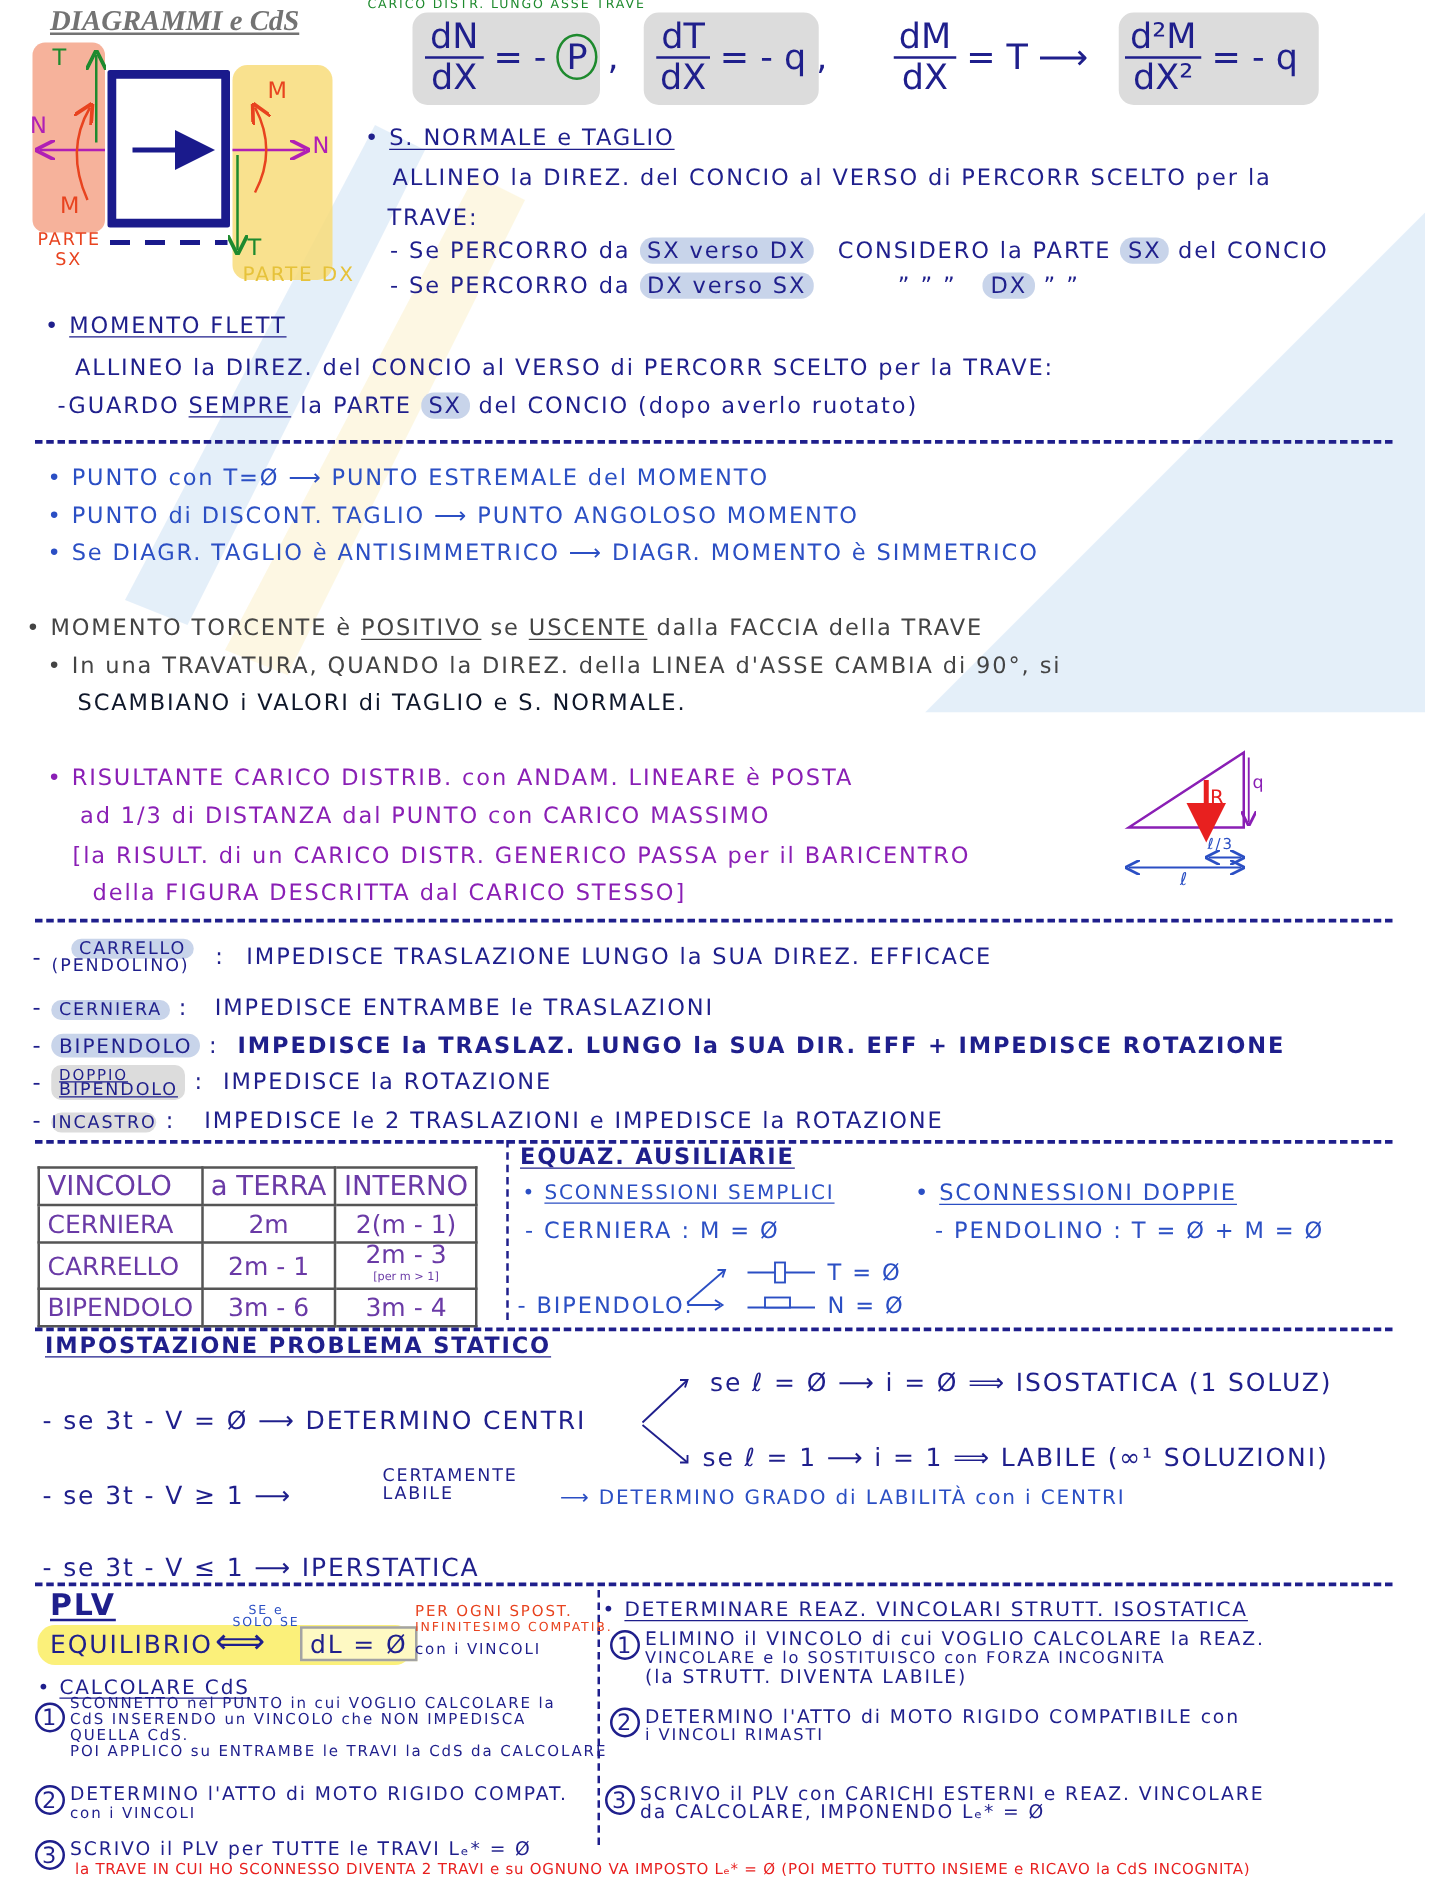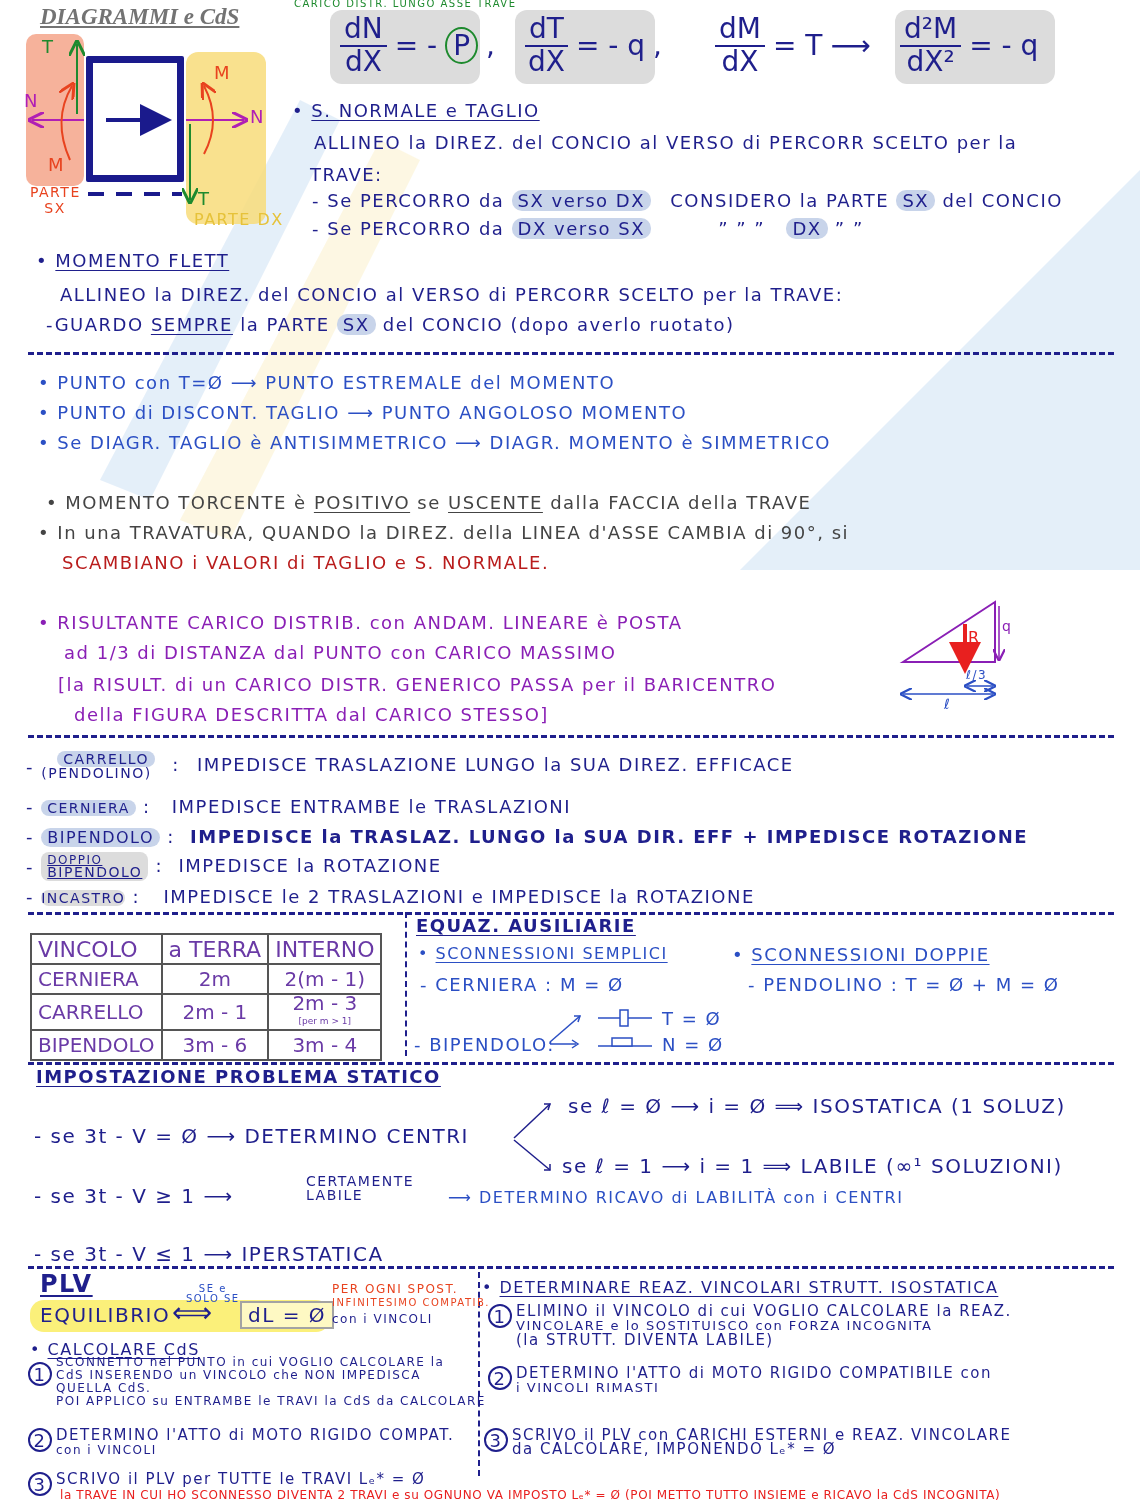--- a/index.html
+++ b/index.html
@@ -154,29 +154,29 @@
   <span class="hl-blue">SX</span>
   <span>del CONCIO (dopo averlo ruotato)</span>
 </div>
 
 <div class="dash-h" style="left:28px;top:352px;width:1086px;"></div>
 
 <div class="abs hand blue f18" style="left:38px;top:372px;">• <span>PUNTO con T=Ø ⟶ PUNTO ESTREMALE del MOMENTO</span></div>
 <div class="abs hand blue f18" style="left:38px;top:402px;">• <span>PUNTO di DISCONT. TAGLIO ⟶ PUNTO ANGOLOSO MOMENTO</span></div>
 <div class="abs hand blue f18" style="left:38px;top:432px;">• <span>Se DIAGR. TAGLIO è ANTISIMMETRICO ⟶ DIAGR. MOMENTO è SIMMETRICO</span></div>
 
-<div class="abs hand f18" style="left:46px;top:492px;color:#444;">•
+<div class="abs hand f18" style="left:21px;top:492px;color:#444;">•
   <span>MOMENTO TORCENTE è</span>
   <span class="ul">POSITIVO</span>
   <span>se</span>
   <span class="ul">USCENTE</span>
   <span>dalla FACCIA della TRAVE</span>
 </div>
 <div class="abs hand f18" style="left:38px;top:522px;color:#444;">• <span>In una TRAVATURA, QUANDO la DIREZ. della LINEA d'ASSE CAMBIA di 90°, si</span></div>
-<div class="abs hand f18" style="left:62px;top:552px;color:#b91c1c;">SCAMBIANO i VALORI di TAGLIO e S. NORMALE.</div>
+<div class="abs hand f18" style="left:62px;top:552px;color:#0f172a;">SCAMBIANO i VALORI di TAGLIO e S. NORMALE.</div>
 
 <div class="abs hand purple f18" style="left:38px;top:612px;">• <span>RISULTANTE CARICO DISTRIB. con ANDAM. LINEARE è POSTA</span></div>
 <div class="abs hand purple f18" style="left:64px;top:642px;">ad 1/3 di DISTANZA dal PUNTO con CARICO MASSIMO</div>
 <div class="abs hand purple f18" style="left:58px;top:674px;">[la RISULT. di un CARICO DISTR. GENERICO PASSA per il BARICENTRO</div>
 <div class="abs hand purple f18" style="left:74px;top:704px;">della FIGURA DESCRITTA dal CARICO STESSO]</div>
 
 <svg style="position:absolute;left:895px;top:596px;" width="120" height="120" viewBox="0 0 120 120">
   <defs>
     <marker id="t-red" markerWidth="8" markerHeight="8" refX="4" refY="4" orient="auto">
         <path d="M0 0 L8 4 L0 8 Z" fill="#e8201f"></path>
@@ -294,21 +294,21 @@
   <path d="M4 42 L40 72" stroke="#1f1f8c" stroke-width="1.5" fill="none"></path>
   <path d="M40 66 L40 72 L34 72" stroke="#1f1f8c" stroke-width="1.5" fill="none"></path>
 </svg>
 <div class="abs hand navy f20" style="left:568px;top:1094px;">se ℓ = Ø ⟶ i = Ø ⟹ ISOSTATICA (1 SOLUZ)</div>
 <div class="abs hand navy f20" style="left:562px;top:1154px;">se ℓ = 1 ⟶ i = 1 ⟹ LABILE (∞¹ SOLUZIONI)</div>
 <div class="abs hand navy f20" style="left:34px;top:1184px;">- se  3t - V ≥ 1 ⟶</div>
 <div class="abs hand navy f14" style="left:306px;top:1174px;line-height:14px;">
   <span>CERTAMENTE</span><br>
   <span>LABILE</span>
 </div>
-<div class="abs hand blue f16" style="left:448px;top:1188px;">⟶ DETERMINO RICAVO di LABILITÀ con i CENTRI</div>
+<div class="abs hand blue f16" style="left:448px;top:1188px;">⟶ DETERMINO GRADO di LABILITÀ con i CENTRI</div>
 <div class="abs hand navy f20" style="left:34px;top:1242px;">- se  3t - V ≤ 1 ⟶ IPERSTATICA</div>
 
 <div class="dash-h" style="left:28px;top:1266px;width:1086px;"></div>
 <div class="dash-v" style="left:478px;top:1272px;height:204px;"></div>
 
 <div class="abs hand navy f24 ul" style="left:40px;top:1270px;font-weight:bold;">PLV</div>
 <div class="hl-yellow" style="position:absolute;left:30px;top:1300px;width:300px;height:32px;"></div>
 <div class="abs hand navy f20" style="left:40px;top:1303px;">EQUILIBRIO</div>
 <div class="abs hand f10" style="left:186px;top:1284px;color:#2b4fc4;line-height:10px;text-align:center;">
   <span>SE e</span><br>

